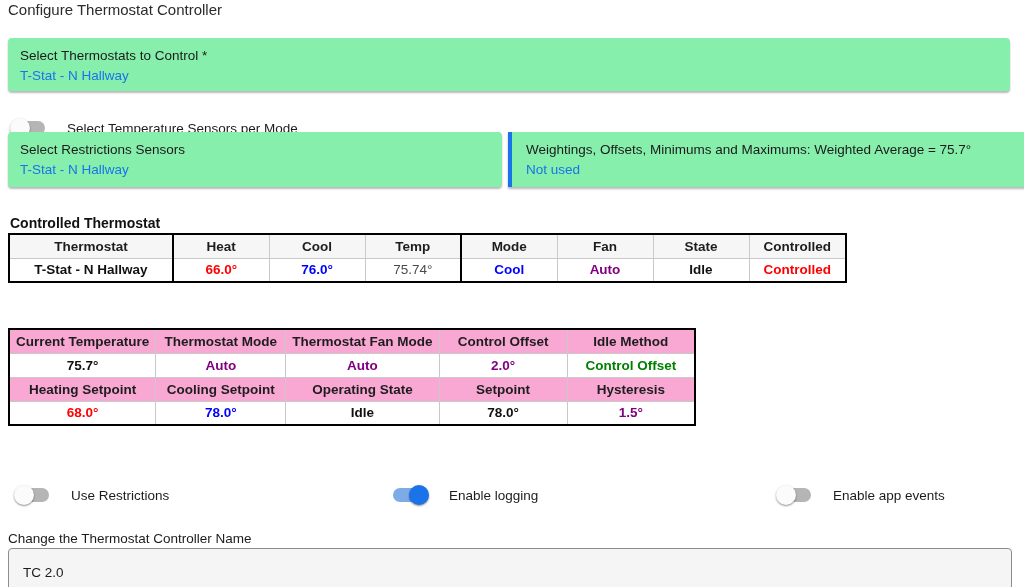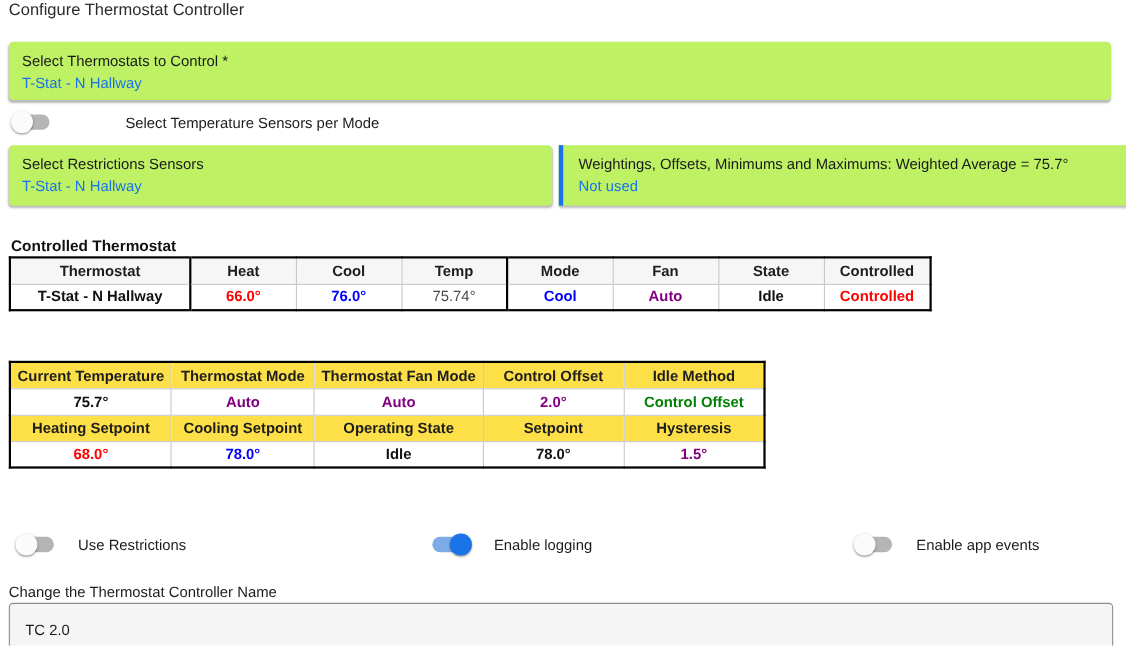--- a/index.html
+++ b/index.html
@@ -3,21 +3,21 @@
 <meta charset="utf-8">
 <style>
   * { box-sizing: border-box; }
   html,body { margin:0; padding:0; background:#fff; }
   body { font-family:"Liberation Sans","DejaVu Sans",sans-serif; color:#222; }
   #app { position:relative; width:1024px; height:587px; background:#fff; overflow:hidden; }
 
   .page-title { position:absolute; left:8px; top:1px; font-size:15px; color:#2b2b2b; }
 
   .gray-box {
-    position:absolute; background:#bef264; border-radius:4px;
+    position:absolute; background:#86efac; border-radius:4px;
     box-shadow:0 2px 2px rgba(0,0,0,0.28); padding:9px 12px; overflow:hidden;
   }
   .gray-box .box-label { font-size:13.5px; color:#1a1a1a; line-height:17px; white-space:nowrap; }
   .gray-box .box-link { font-size:13.5px; color:#1a73e8; line-height:17px; margin-top:3px; cursor:pointer; white-space:nowrap; }
 
   #box-thermostats { left:8px; top:38px; width:1002px; height:53px; }
   #box-sensors     { left:8px; top:132px; width:494px; height:55px; }
   #box-weightings  { left:508px; top:132px; width:520px; height:55px; border-left:4px solid #1a73e8; border-radius:0; padding-left:14px; }
 
   .toggle-row { position:absolute; display:flex; align-items:center; }
@@ -33,21 +33,21 @@
   .section-heading { position:absolute; font-size:14px; font-weight:bold; color:#111; white-space:nowrap; }
   .section-heading a { color:#1a73e8; font-weight:normal; text-decoration:none; cursor:pointer; }
 
   table.info { position:absolute; border-collapse:collapse; border:2px solid #000; background:#fff; table-layout:fixed; }
   table.info th, table.info td {
     border:1px solid #c9c9c9; text-align:center; font-size:13.5px;
     padding:3px 6px; height:24px; overflow:hidden; white-space:nowrap;
   }
   table.info th { background:#f6f6f6; font-weight:bold; color:#1d1d1d; }
   table.info td { font-weight:bold; color:#111; }
-  table.t2 th { background:#fde047; }
+  table.t2 th { background:#f9a8d4; }
   .sep { border-left:2px solid #000 !important; }
   .red { color:#f00 !important; }
   .blue { color:#00f !important; }
   .purple { color:#800080 !important; }
   .green { color:#008000 !important; }
   .plain { font-weight:normal !important; color:#4a4a4a !important; }
 
   .field-label { position:absolute; font-size:13.5px; color:#1c1c1c; }
   .name-input {
     position:absolute; left:8px; top:548px; width:1004px; height:49px;
@@ -61,21 +61,21 @@
 
 <div id="app">
 
   <div class="page-title">Configure Thermostat Controller</div>
 
   <div class="gray-box" id="box-thermostats">
     <div class="box-label">Select Thermostats to Control *</div>
     <div class="box-link">T-Stat - N Hallway</div>
   </div>
 
-  <div class="toggle-row" style="left:10px; top:101px;gap:47px;">
+  <div class="toggle-row" style="left:10px; top:118px;">
     <div class="switch">
       <div class="track"></div>
       <div class="thumb"></div>
     </div>
     <div class="toggle-label">Select Temperature Sensors per Mode</div>
   </div>
 
   <div class="gray-box" id="box-sensors">
     <div class="box-label">Select Restrictions Sensors</div>
     <div class="box-link">T-Stat - N Hallway</div>

